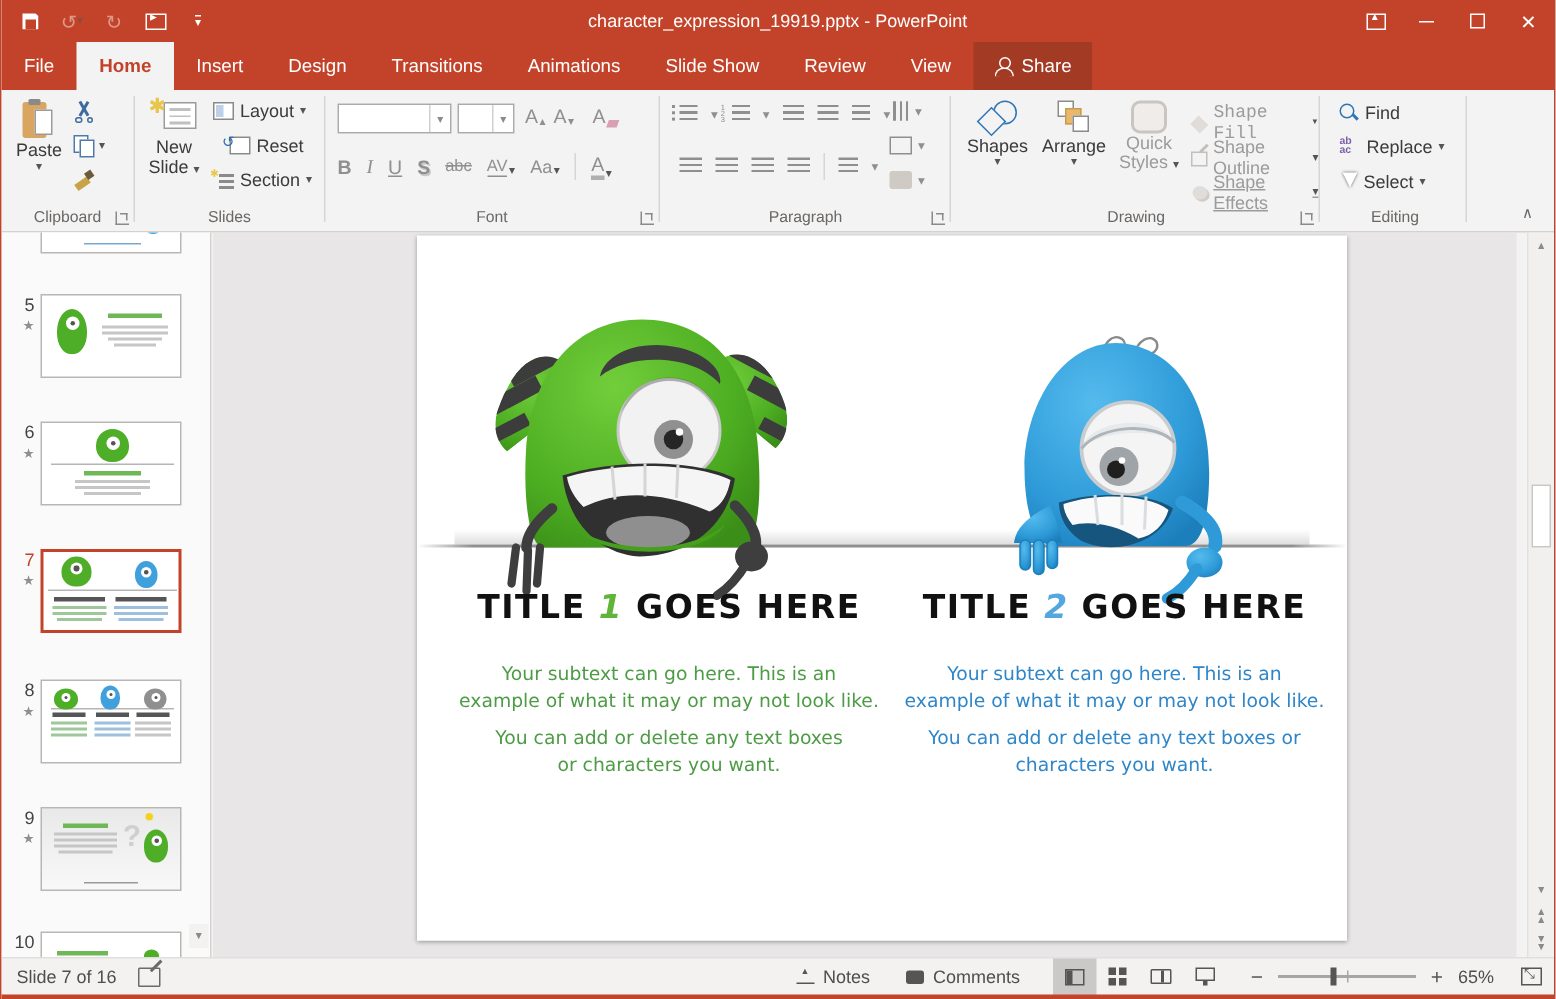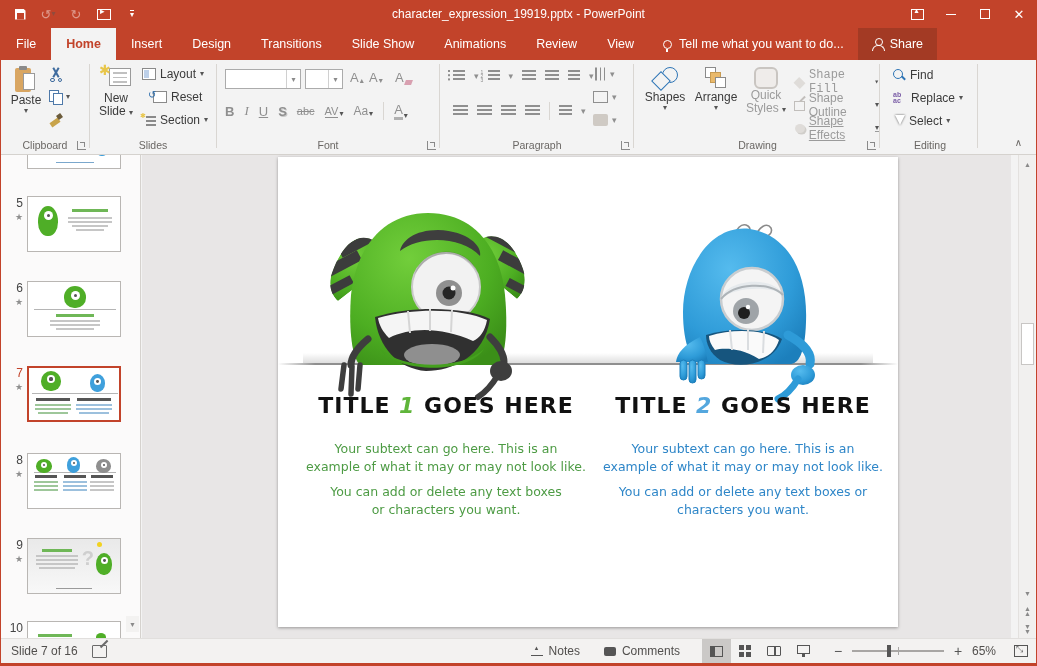--- a/index.html
+++ b/index.html
@@ -219,28 +219,24 @@
       <div class="wbtn">✕</div>
     </div>
   </div>
 
   <div class="tabrow">
     <div class="tab">File</div>
     <div class="tab active">Home</div>
     <div class="tab">Insert</div>
     <div class="tab">Design</div>
     <div class="tab">Transitions</div>
+    <div class="tab">Animations</div>
     <div class="tab">Slide Show</div>
-    <div class="tab">Animations</div>
     <div class="tab">Review</div>
     <div class="tab">View</div>
-    <div class="tellme">
-      <span class="bulb"></span>
-      <span>Tell me what you want to do...</span>
-    </div>
     <div class="share-btn">
       <span class="person-ic"></span>
       <span>Share</span>
     </div>
   </div>
 
   <div class="ribbon">
 
     <div class="rgroup" style="left:0; width:88px;">
       <div class="bigbtn" style="left:8px; top:6px; width:34px;">

